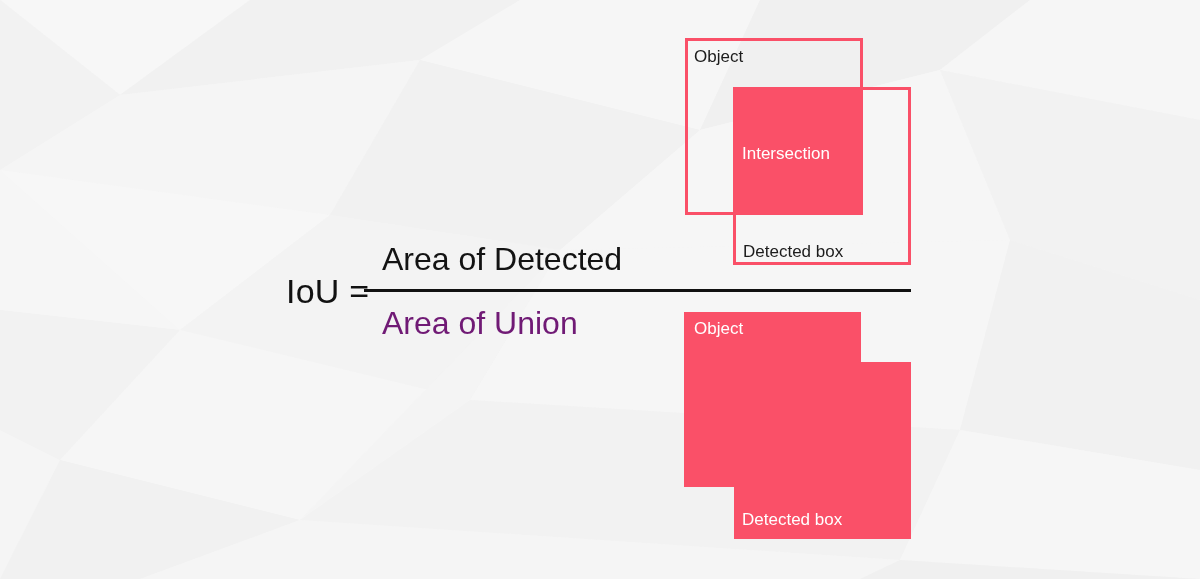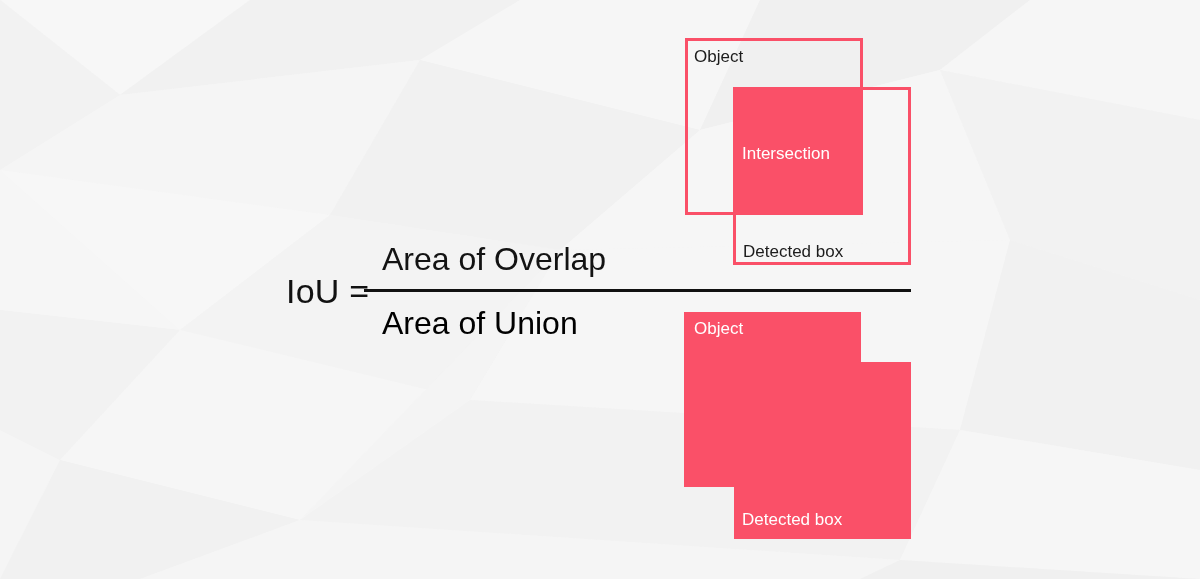--- a/index.html
+++ b/index.html
@@ -49,21 +49,21 @@
     line-height: 40px;
     color: #131313;
     white-space: nowrap;
   }
   .denominator {
     position: absolute;
     left: 382px;
     top: 303px;
     font-size: 32px;
     line-height: 40px;
-    color: #000000;
+    color: #701a75;
     white-space: nowrap;
   }
   .fraction-bar {
     position: absolute;
     left: 364px;
     top: 289px;
     width: 547px;
     height: 3px;
     background: #111111;
   }
@@ -171,21 +171,21 @@
       <polygon points="60,460 300,520 140,579 0,579" fill="#f1f1f1"></polygon>
       <polygon points="300,520 900,560 860,579 140,579" fill="#f5f5f5"></polygon>
       <polygon points="900,560 1200,579 860,579" fill="#f0f0f0"></polygon>
       <polygon points="0,170 180,330 0,310" fill="#f5f5f5" opacity="0.6"></polygon>
       <polygon points="470,400 560,250 300,520" fill="#f4f4f4" opacity="0.7"></polygon>
     </g>
   </svg>
 
   <div id="formula">
     <div class="iou-label">IoU =</div>
-    <div class="numerator">Area of Overlap</div>
+    <div class="numerator">Area of Detected</div>
     <div class="fraction-bar"></div>
     <div class="denominator">Area of Union</div>
   </div>
 
   <div id="diagrams">
 
     <div id="object-outline-box" class="outline-box"></div>
     <div id="detected-outline-box" class="outline-box"></div>
     <div id="intersection-fill"></div>
 

